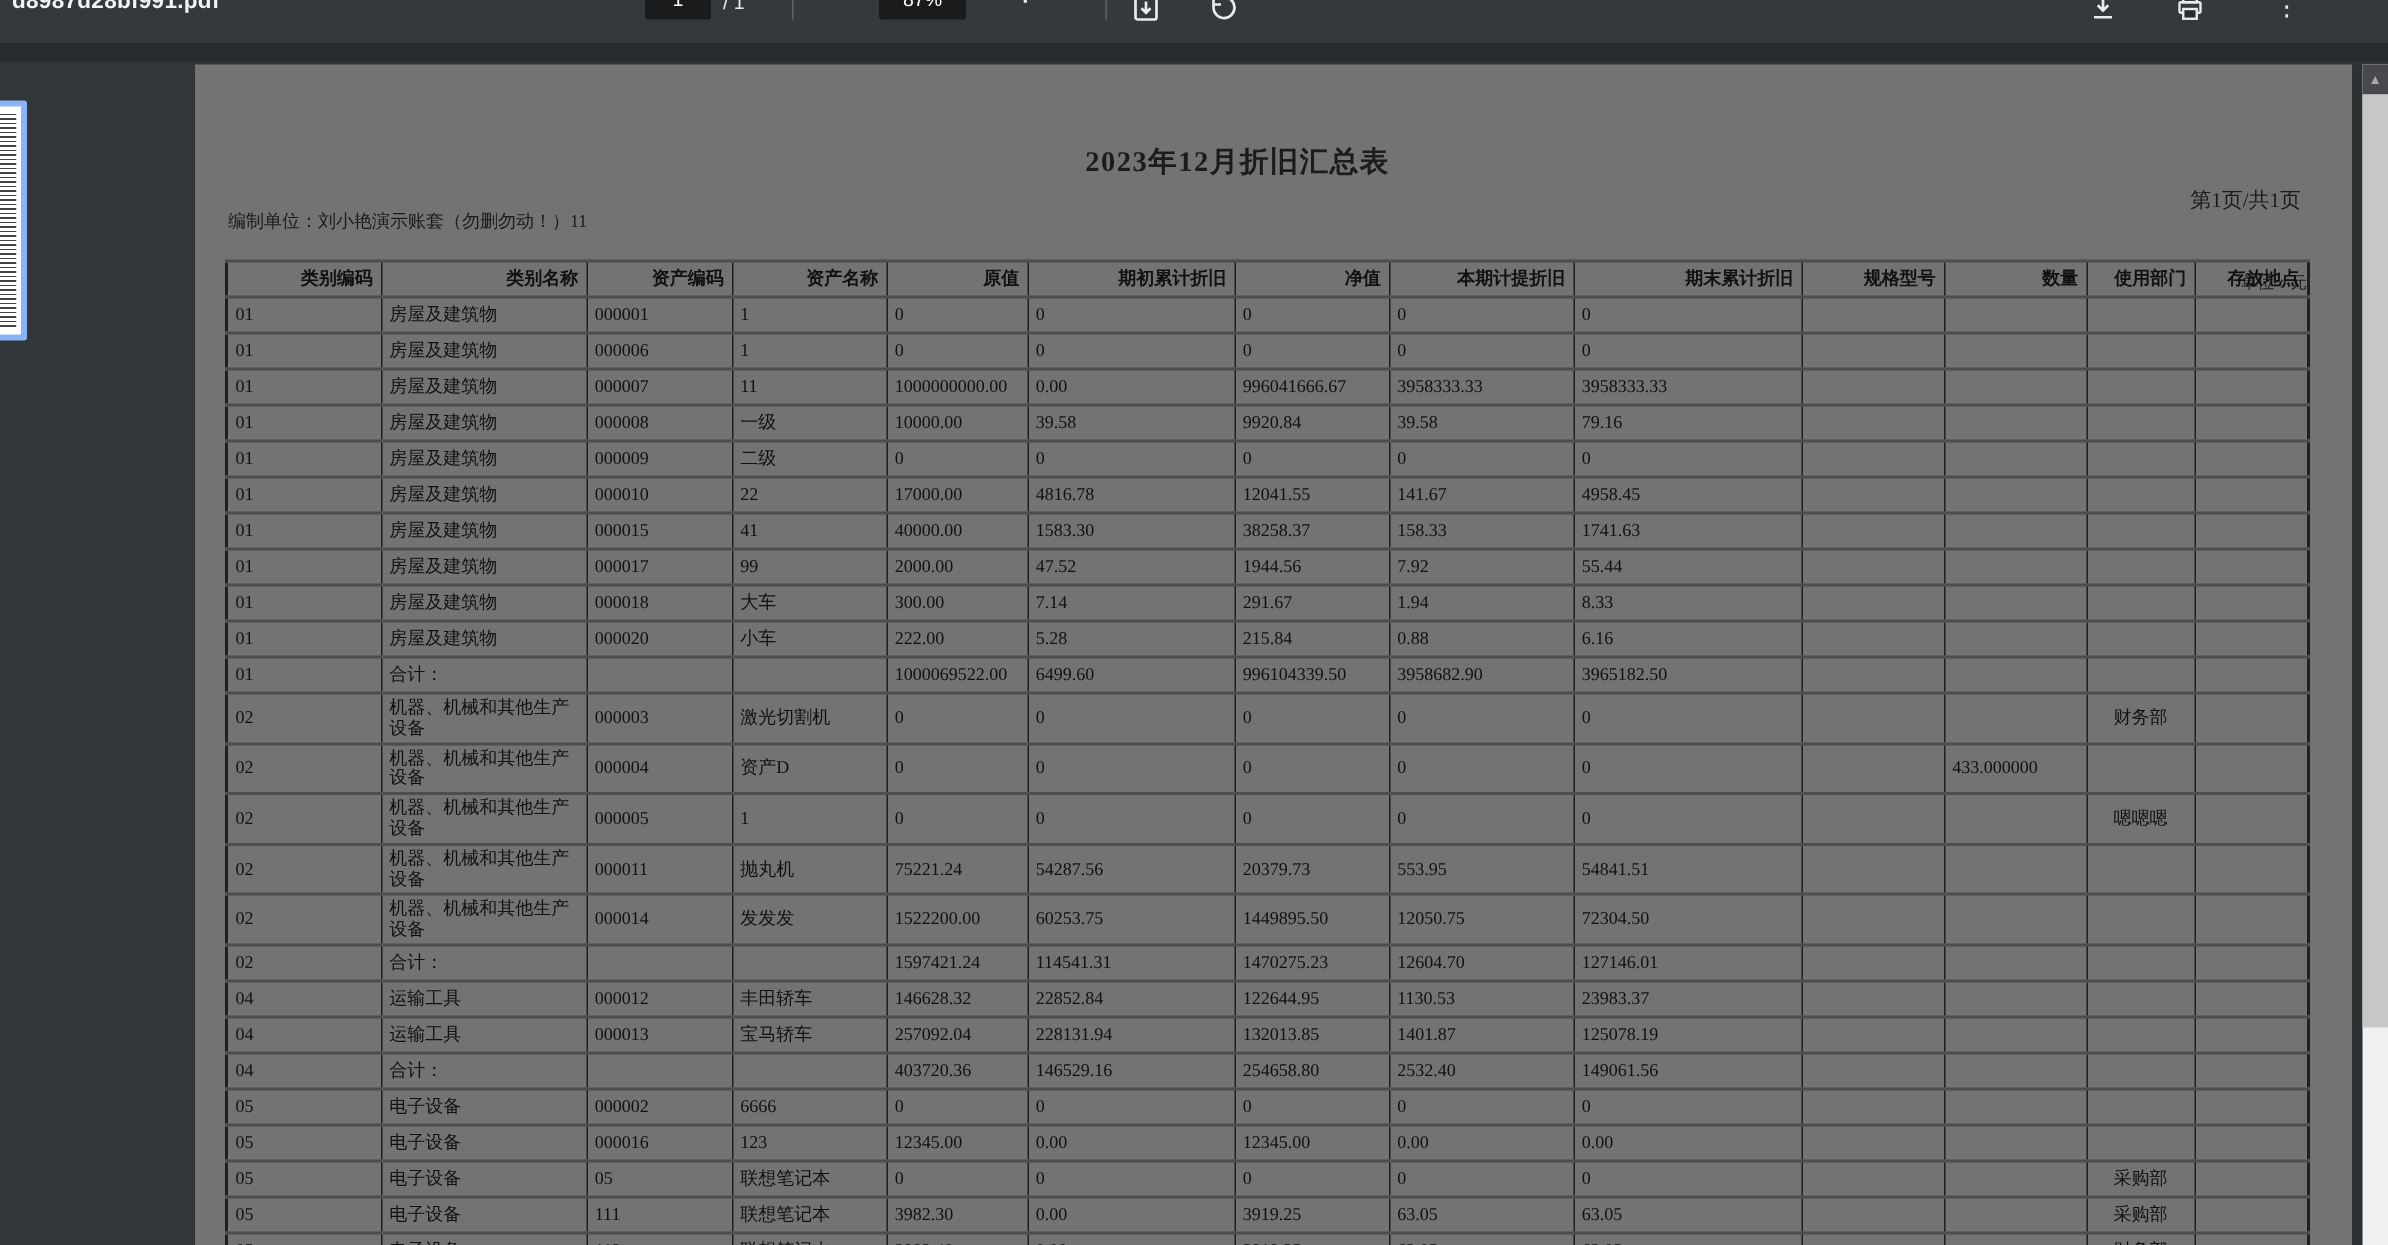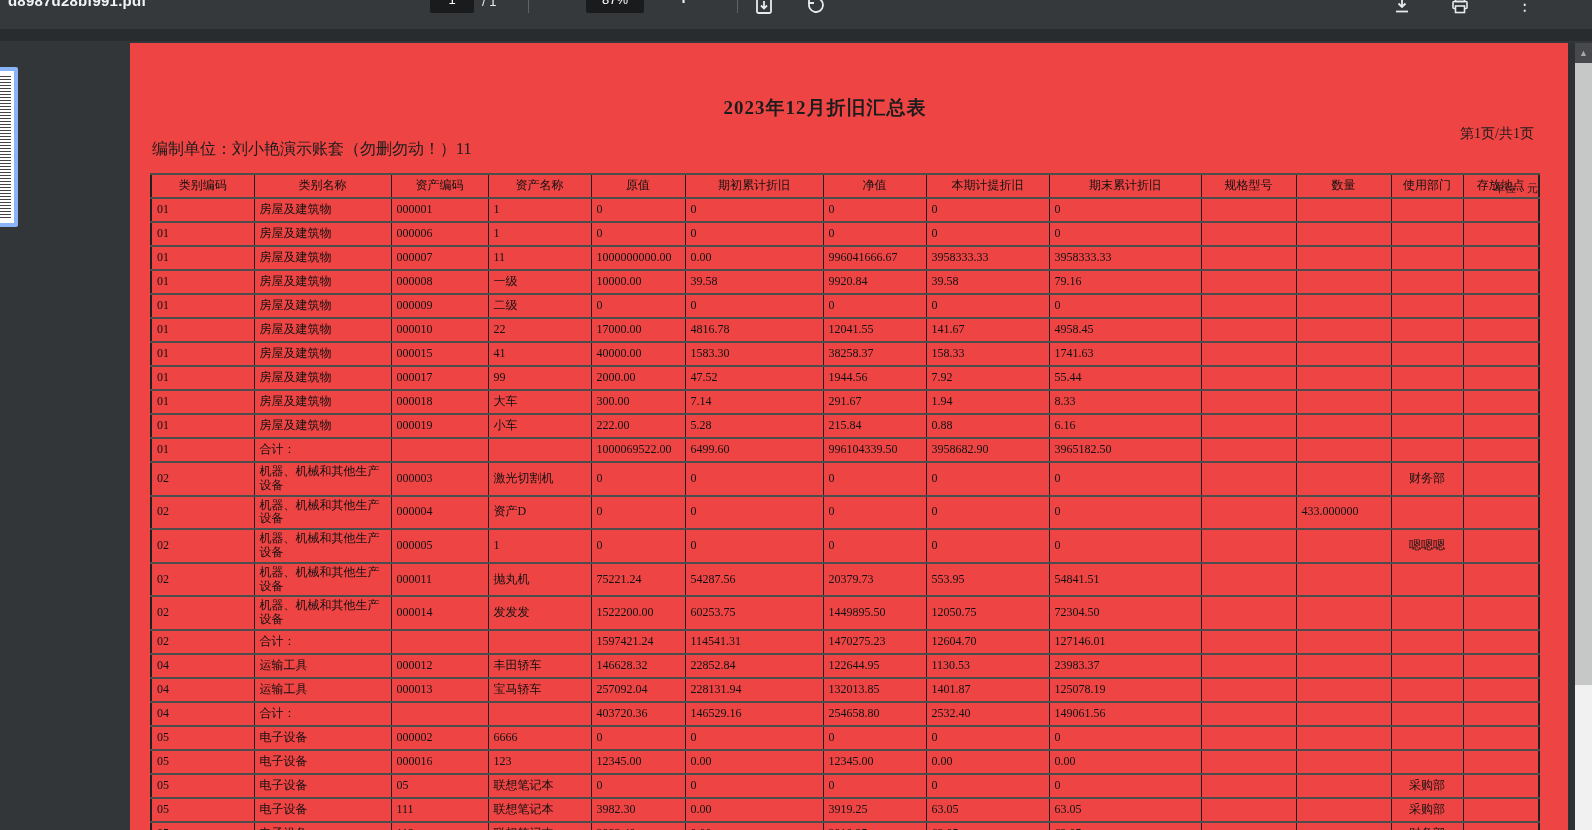--- a/index.html
+++ b/index.html
@@ -31,39 +31,39 @@
   .tb-more{left:1516px;}
   .tb-icon svg{display:block;}
   
   .sidebar{position:absolute;left:0;top:43px;width:130px;height:787px;background:#323639;}
   .thumb-sel{position:absolute;left:-30px;top:24px;width:48px;height:160px;
     background:#8ab4f8;border-radius:2px;}
   .thumb-page{position:absolute;left:4px;top:4px;right:4px;bottom:4px;background:#fff;
     background-image:repeating-linear-gradient(to bottom,#ffffff 0,#ffffff 2px,#444 2px,#444 3px);
     background-clip:padding-box;border:3px solid #fff;}
   
-  .page{position:absolute;left:130px;top:43px;width:1438px;height:787px;background:#ef4444;
+  .page{position:absolute;left:130px;top:43px;width:1438px;height:787px;background:#737373;
     overflow:hidden;color:#1c1c1c;font-family:"Liberation Serif","DejaVu Serif",serif;}
   .doc-title{position:absolute;left:0;right:48px;top:52px;text-align:center;
     font-size:19px;font-weight:bold;letter-spacing:1px;}
-  .prepared-by{position:absolute;left:22px;top:96px;font-size:16px;}
+  .prepared-by{position:absolute;left:22px;top:96px;font-size:12px;}
   .page-info{position:absolute;right:34px;top:82px;font-size:14px;}
   .unit-label{position:absolute;right:30px;top:112px;font-size:11px;margin-top:26px;}
   
   .table-wrap{position:absolute;left:20px;top:130px;width:1390px;}
   table.dep{border-collapse:collapse;table-layout:fixed;width:1388px;
     font-family:"Liberation Serif","DejaVu Serif",serif;}
   table.dep th,table.dep td{
     border-left:1px solid #1f1f1f;border-right:1px solid #1f1f1f;
     border-top:2px solid #4d4d4d;border-bottom:2px solid #4d4d4d;
     font-size:12px;font-weight:normal;color:#111;
     padding:2px 5px;height:18px;overflow:hidden;vertical-align:middle;
     word-break:break-all;line-height:1.15;}
   table.dep{border:2px solid #1f1f1f;}
-  table.dep thead th{text-align:center;}
+  table.dep thead th{text-align:right;font-weight:bold;}
   table.dep tbody td{text-align:left;}
   table.dep tbody td:nth-child(12),table.dep tbody td:nth-child(13){text-align:center;}
   
   .pageshadow{position:absolute;left:1568px;top:43px;width:7px;height:787px;background:#2d3134;}
   .scrollbar{position:absolute;right:0;top:43px;width:17px;height:787px;background:#f1f1f1;}
   .sb-btn-up{position:absolute;left:0;top:0;width:17px;height:20px;background:#47494c;
     color:#a5a8ab;font-size:9px;text-align:center;line-height:20px;}
   .sb-thumb{position:absolute;left:0;top:20px;width:17px;height:622px;background:#c5c8c6;}
 </style>
 </head>
@@ -289,21 +289,21 @@
             <td>1.94</td>
             <td>8.33</td>
             <td></td>
             <td></td>
             <td></td>
             <td></td>
           </tr>
           <tr>
             <td>01</td>
             <td>房屋及建筑物</td>
-            <td>000019</td>
+            <td>000020</td>
             <td>小车</td>
             <td>222.00</td>
             <td>5.28</td>
             <td>215.84</td>
             <td>0.88</td>
             <td>6.16</td>
             <td></td>
             <td></td>
             <td></td>
             <td></td>

